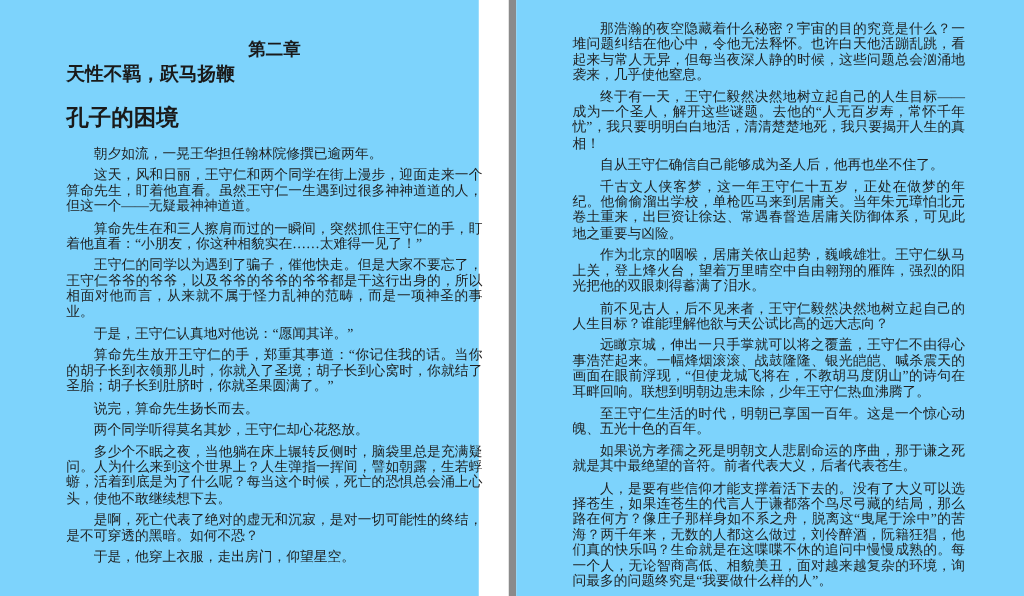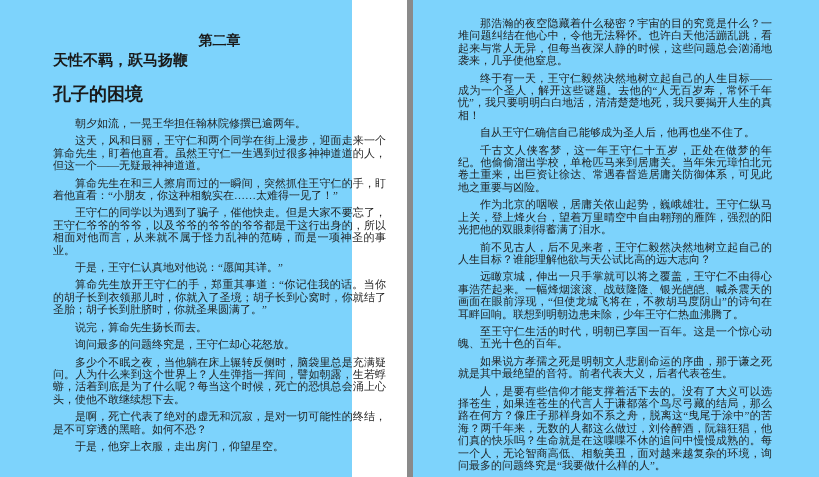--- a/index.html
+++ b/index.html
@@ -16,21 +16,21 @@
     width: 819px;
     height: 477px;
     background: #ffffff;
   }
   .page {
     position: absolute;
     top: 0;
     height: 477px;
     background: #7dd3fc;
   }
-  .page-left  { left: 0;     width: 352px; }
+  .page-left  { left: 0;     width: 383px; }
   .page-right { left: 413px; width: 406px; }
   .divider {
     position: absolute;
     left: 407px;
     top: 0;
     width: 6px;
     height: 477px;
     background: #8a8a8a;
   }
   .content {
@@ -83,21 +83,21 @@
       <div class="section-title">孔子的困境</div>
       <div class="paragraphs">
 
       <p>朝夕如流，一晃王华担任翰林院修撰已逾两年。</p>
           <p>这天，风和日丽，王守仁和两个同学在街上漫步，迎面走来一个算命先生，盯着他直看。虽然王守仁一生遇到过很多神神道道的人，但这一个——无疑最神神道道。</p>
           <p>算命先生在和三人擦肩而过的一瞬间，突然抓住王守仁的手，盯着他直看：“小朋友，你这种相貌实在……太难得一见了！”</p>
           <p>王守仁的同学以为遇到了骗子，催他快走。但是大家不要忘了，王守仁爷爷的爷爷，以及爷爷的爷爷的爷爷都是干这行出身的，所以相面对他而言，从来就不属于怪力乱神的范畴，而是一项神圣的事业。</p>
           <p>于是，王守仁认真地对他说：“愿闻其详。”</p>
           <p>算命先生放开王守仁的手，郑重其事道：“你记住我的话。当你的胡子长到衣领那儿时，你就入了圣境；胡子长到心窝时，你就结了圣胎；胡子长到肚脐时，你就圣果圆满了。”</p>
           <p>说完，算命先生扬长而去。</p>
-          <p>询问最多的问题终究是，王守仁却心花怒放。</p>
+          <p>两个同学听得莫名其妙，王守仁却心花怒放。</p>
           <p>多少个不眠之夜，当他躺在床上辗转反侧时，脑袋里总是充满疑问。人为什么来到这个世界上？人生弹指一挥间，譬如朝露，生若蜉蝣，活着到底是为了什么呢？每当这个时候，死亡的恐惧总会涌上心头，使他不敢继续想下去。</p>
           <p>是啊，死亡代表了绝对的虚无和沉寂，是对一切可能性的终结，是不可穿透的黑暗。如何不恐？</p>
           <p>于是，他穿上衣服，走出房门，仰望星空。</p>
         </div>
     </div>
   </div>
 
   <div class="divider"></div>
 
   <div class="page page-right">

